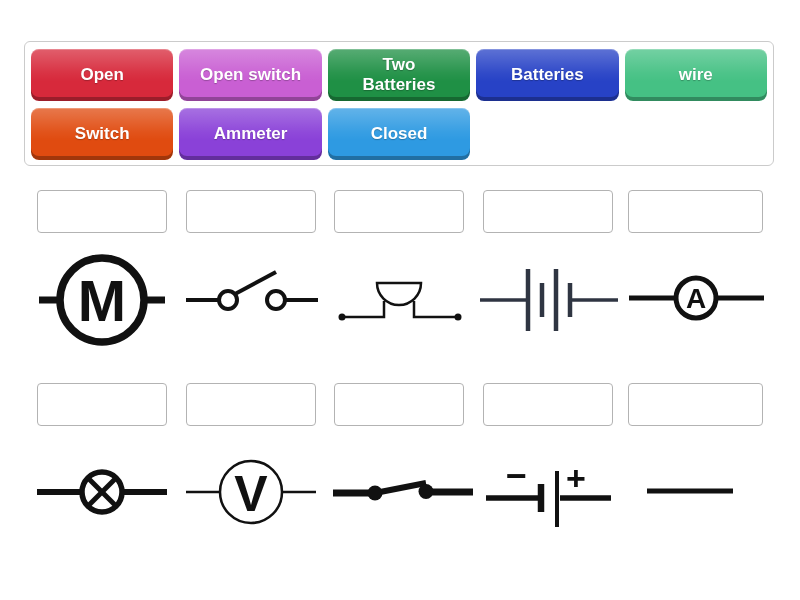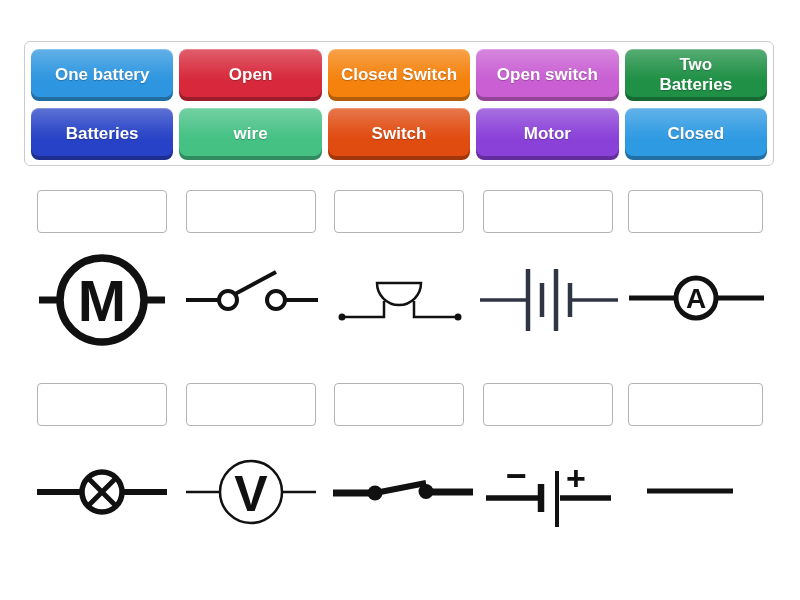--- a/index.html
+++ b/index.html
@@ -36,46 +36,40 @@
   
   .symbol{position:absolute;width:150px;height:130px;color:var(--ink,#111111);}
   .symbol.two-batteries{color:var(--two-batt,#2F3542);}
   .symbol svg{display:block;width:100%;height:100%;}
   .symbol text{font-family:"Liberation Sans", sans-serif;font-weight:bold;fill:currentColor;}
 </style>
 </head>
 <body style="background: rgb(255, 255, 255);">
 
 <div class="bank">
-  <div class="tile" data-tile-index="0" style="--c: #2E96E0;">
-      <span>One battery</span>
-    </div>
   <div class="tile" data-tile-index="1" style="--c: #D7293B;">
       <span>Open</span>
-    </div>
-  <div class="tile" data-tile-index="2" style="--c: #F5820D;">
-      <span>Closed Switch</span>
     </div>
   <div class="tile" data-tile-index="4" style="--c: #C95FD3;">
       <span>Open switch</span>
     </div>
   <div class="tile" data-tile-index="3" style="--c: #1F9045;">
       <span>Two Batteries</span>
     </div>
   <div class="tile" data-tile-index="5" style="--c: #2742C6;">
       <span>Batteries</span>
     </div>
   <div class="tile" data-tile-index="6" style="--c: #45C184;">
       <span>wire</span>
     </div>
   <div class="tile" data-tile-index="7" style="--c: #E04B10;">
       <span>Switch</span>
     </div>
   <div class="tile" data-tile-index="8" style="--c: #8A41D8;">
-      <span>Motor</span>
+      <span>Ammeter</span>
     </div>
   <div class="tile" data-tile-index="9" style="--c: #2E9AE2;">
       <span>Closed</span>
     </div>
 </div>
 
 <div class="slot" style="left:37px;top:190px"></div>
 <div class="slot" style="left:186px;top:190px"></div>
 <div class="slot" style="left:334px;top:190px"></div>
 <div class="slot" style="left:483px;top:190px"></div>

